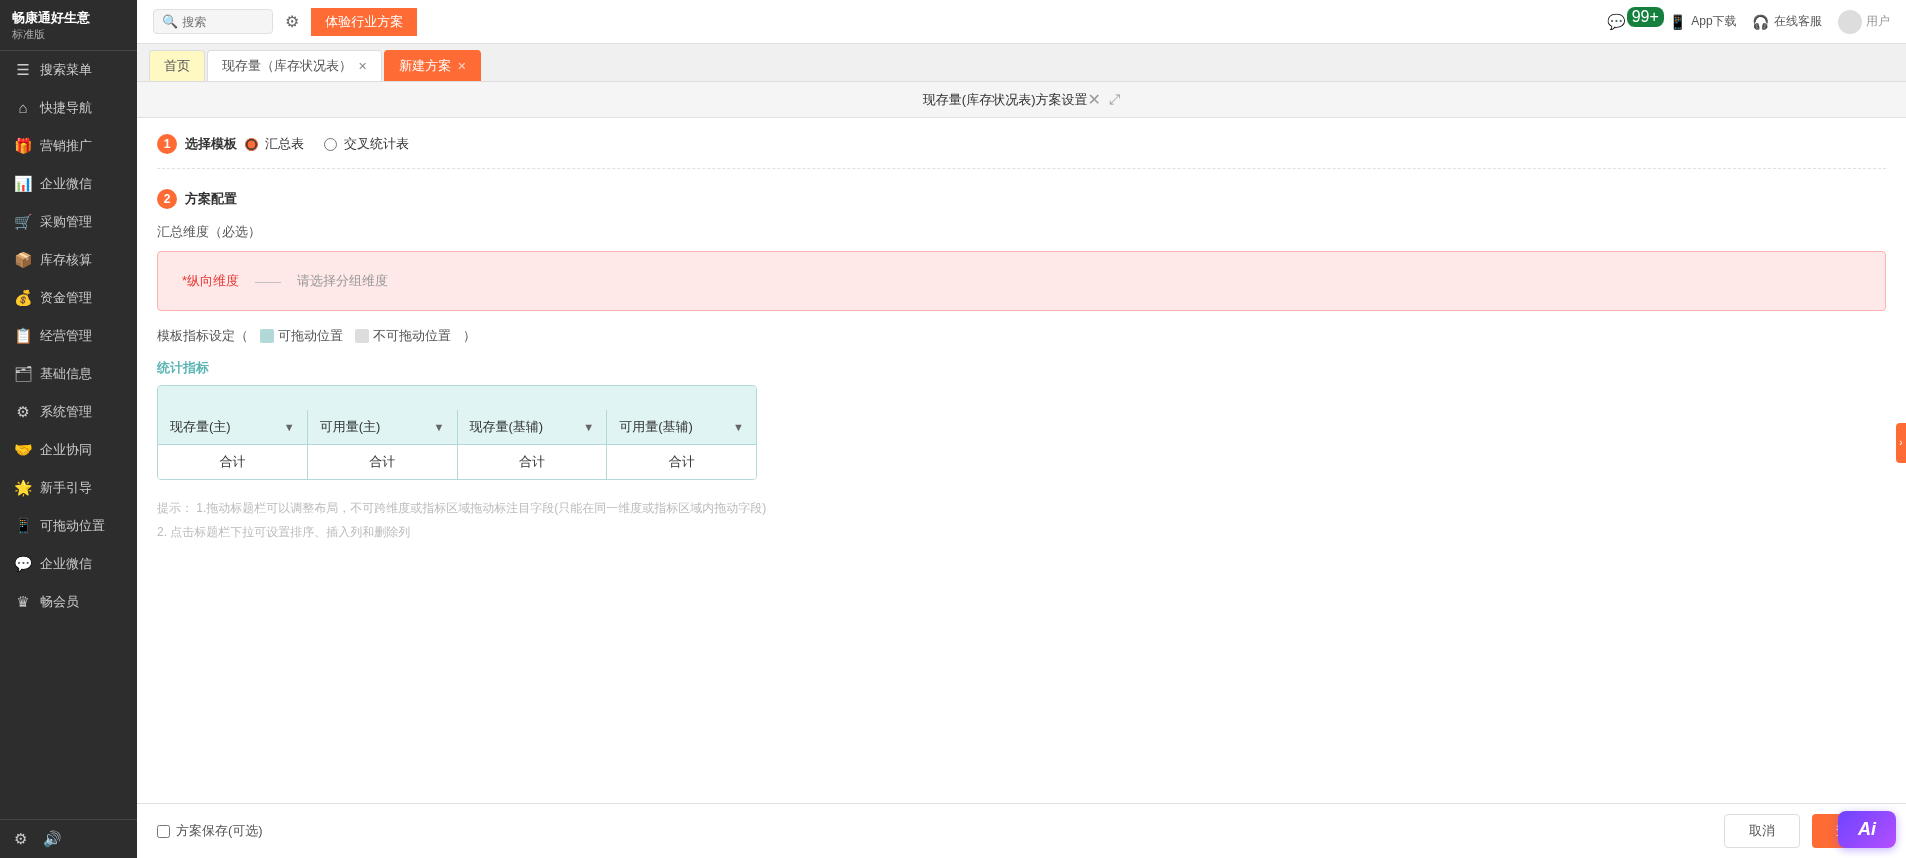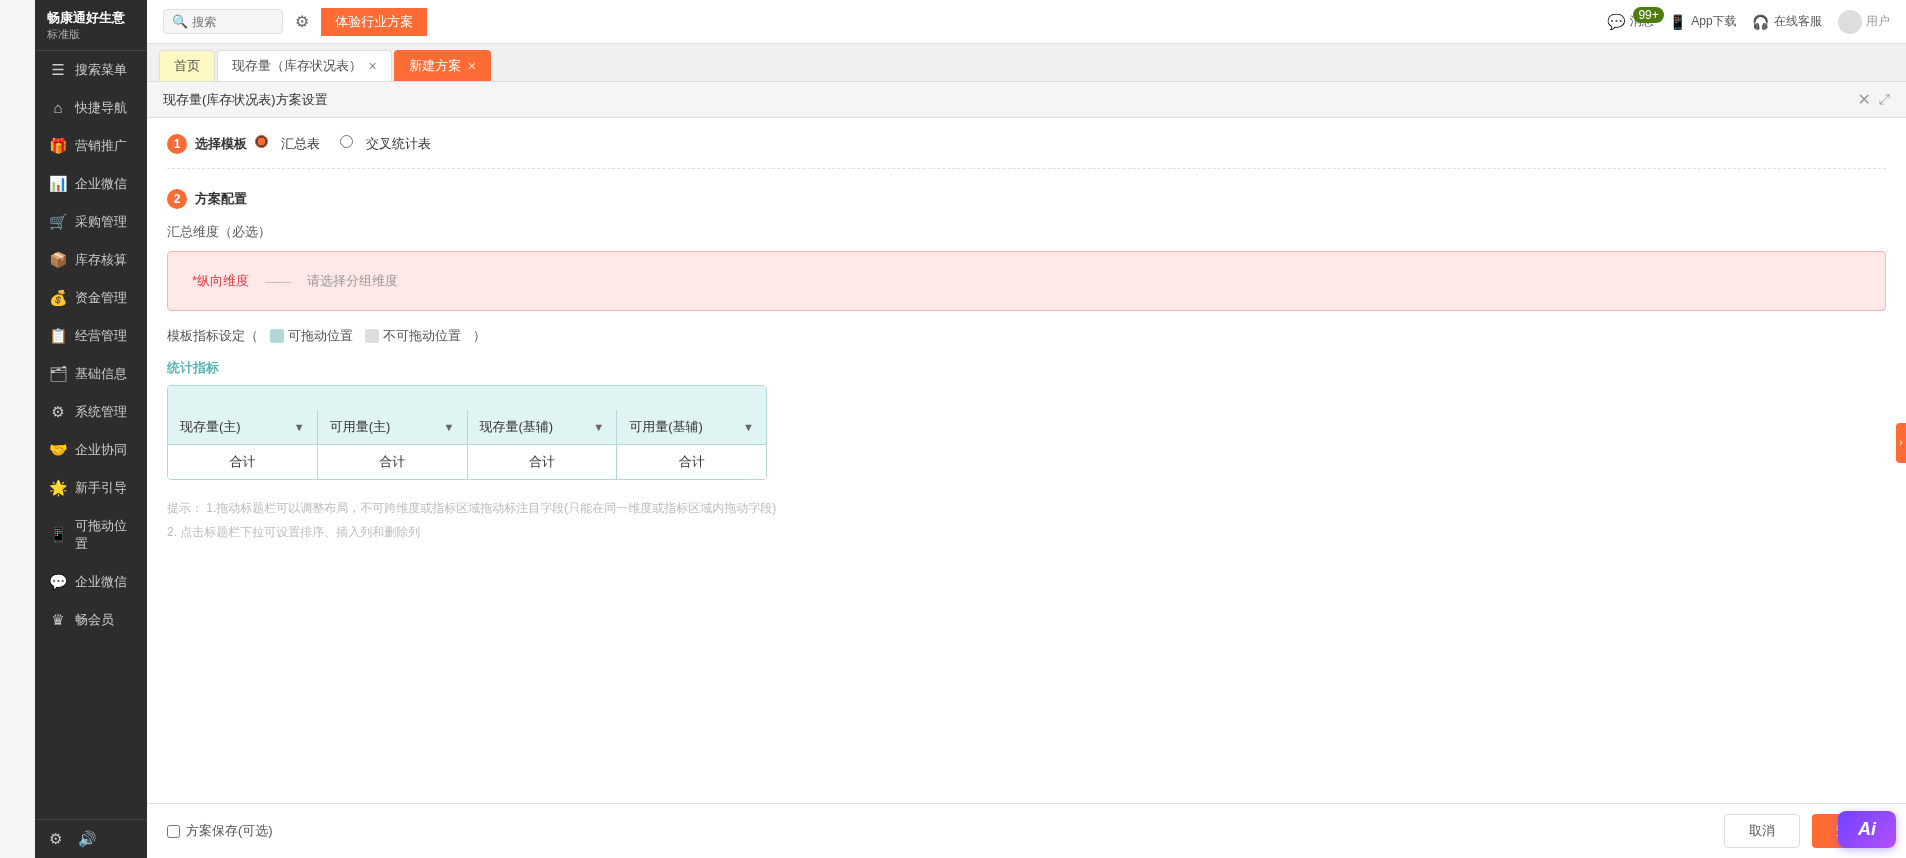--- a/index.html
+++ b/index.html
@@ -1,27 +1,26 @@
 <!DOCTYPE html>
 <html><head>
   <meta charset="utf-8">
   <style>
     * { box-sizing: border-box; margin: 0; padding: 0; }
     body { font-family: 'Microsoft YaHei', Arial, sans-serif; font-size: 13px; background: #f5f5f5; display: flex; height: 858px; overflow: hidden; }
 
     
     .sidebar {
-      width: 112px;
+      width: 137px;
       background: #2d2d2d;
       color: #ccc;
       display: flex;
       flex-direction: column;
       flex-shrink: 0;
       height: 100%;
-      margin-left: 35px;
     }
     .sidebar-logo {
       padding: 10px 12px 8px;
       border-bottom: 1px solid #444;
     }
     .sidebar-logo .logo-title {
       color: #fff;
       font-size: 13px;
       font-weight: bold;
       line-height: 1.3;
@@ -116,25 +115,25 @@
       color: #555;
     }
     .topbar-right .badge-item {
       display: flex;
       align-items: center;
       gap: 4px;
       cursor: pointer;
       position: relative;
     }
     .badge-red {
-      background: #4d7c0f;
+      background: #15803d;
       color: #fff;
       border-radius: 8px;
       padding: 1px 5px;
-      font-size: 12px;
+      font-size: 16px;
       position: absolute;
       top: -6px;
       right: -10px;
     }
 
     
     .tabs {
       background: #f0f0f0;
       display: flex;
       align-items: center;
@@ -182,21 +181,21 @@
     .content::-webkit-scrollbar-thumb { background: #ccc; border-radius: 3px; }
 
     .content-header {
       background: #f5f5f5;
       padding: 8px 16px;
       font-size: 13px;
       color: #333;
       border-bottom: 1px solid #e0e0e0;
       display: flex;
       align-items: center;
-      justify-content: space-between;
+      justify-content: center;
     }
     .content-header-right {
       display: flex;
       gap: 8px;
     }
     .btn-close { cursor: pointer; font-size: 16px; color: #999; background: none; border: none; }
     .btn-expand { cursor: pointer; font-size: 14px; color: #999; background: none; border: none; }
 
     .section {
       padding: 16px 20px;
@@ -232,22 +231,22 @@
     }
 
     
     .radio-group {
       display: flex;
       align-items: center;
       gap: 20px;
     }
     .radio-item {
       display: flex;
-      align-items: flex-start;
-      gap: 13px;
+      align-items: center;
+      gap: 7px;
       cursor: pointer;
       font-size: 13px;
       color: #333;
     }
     .radio-item input[type=radio] { accent-color: #ff6b35; cursor: pointer; }
 
     
     .divider {
       border: none;
       border-top: 1px dashed #e0e0e0;

